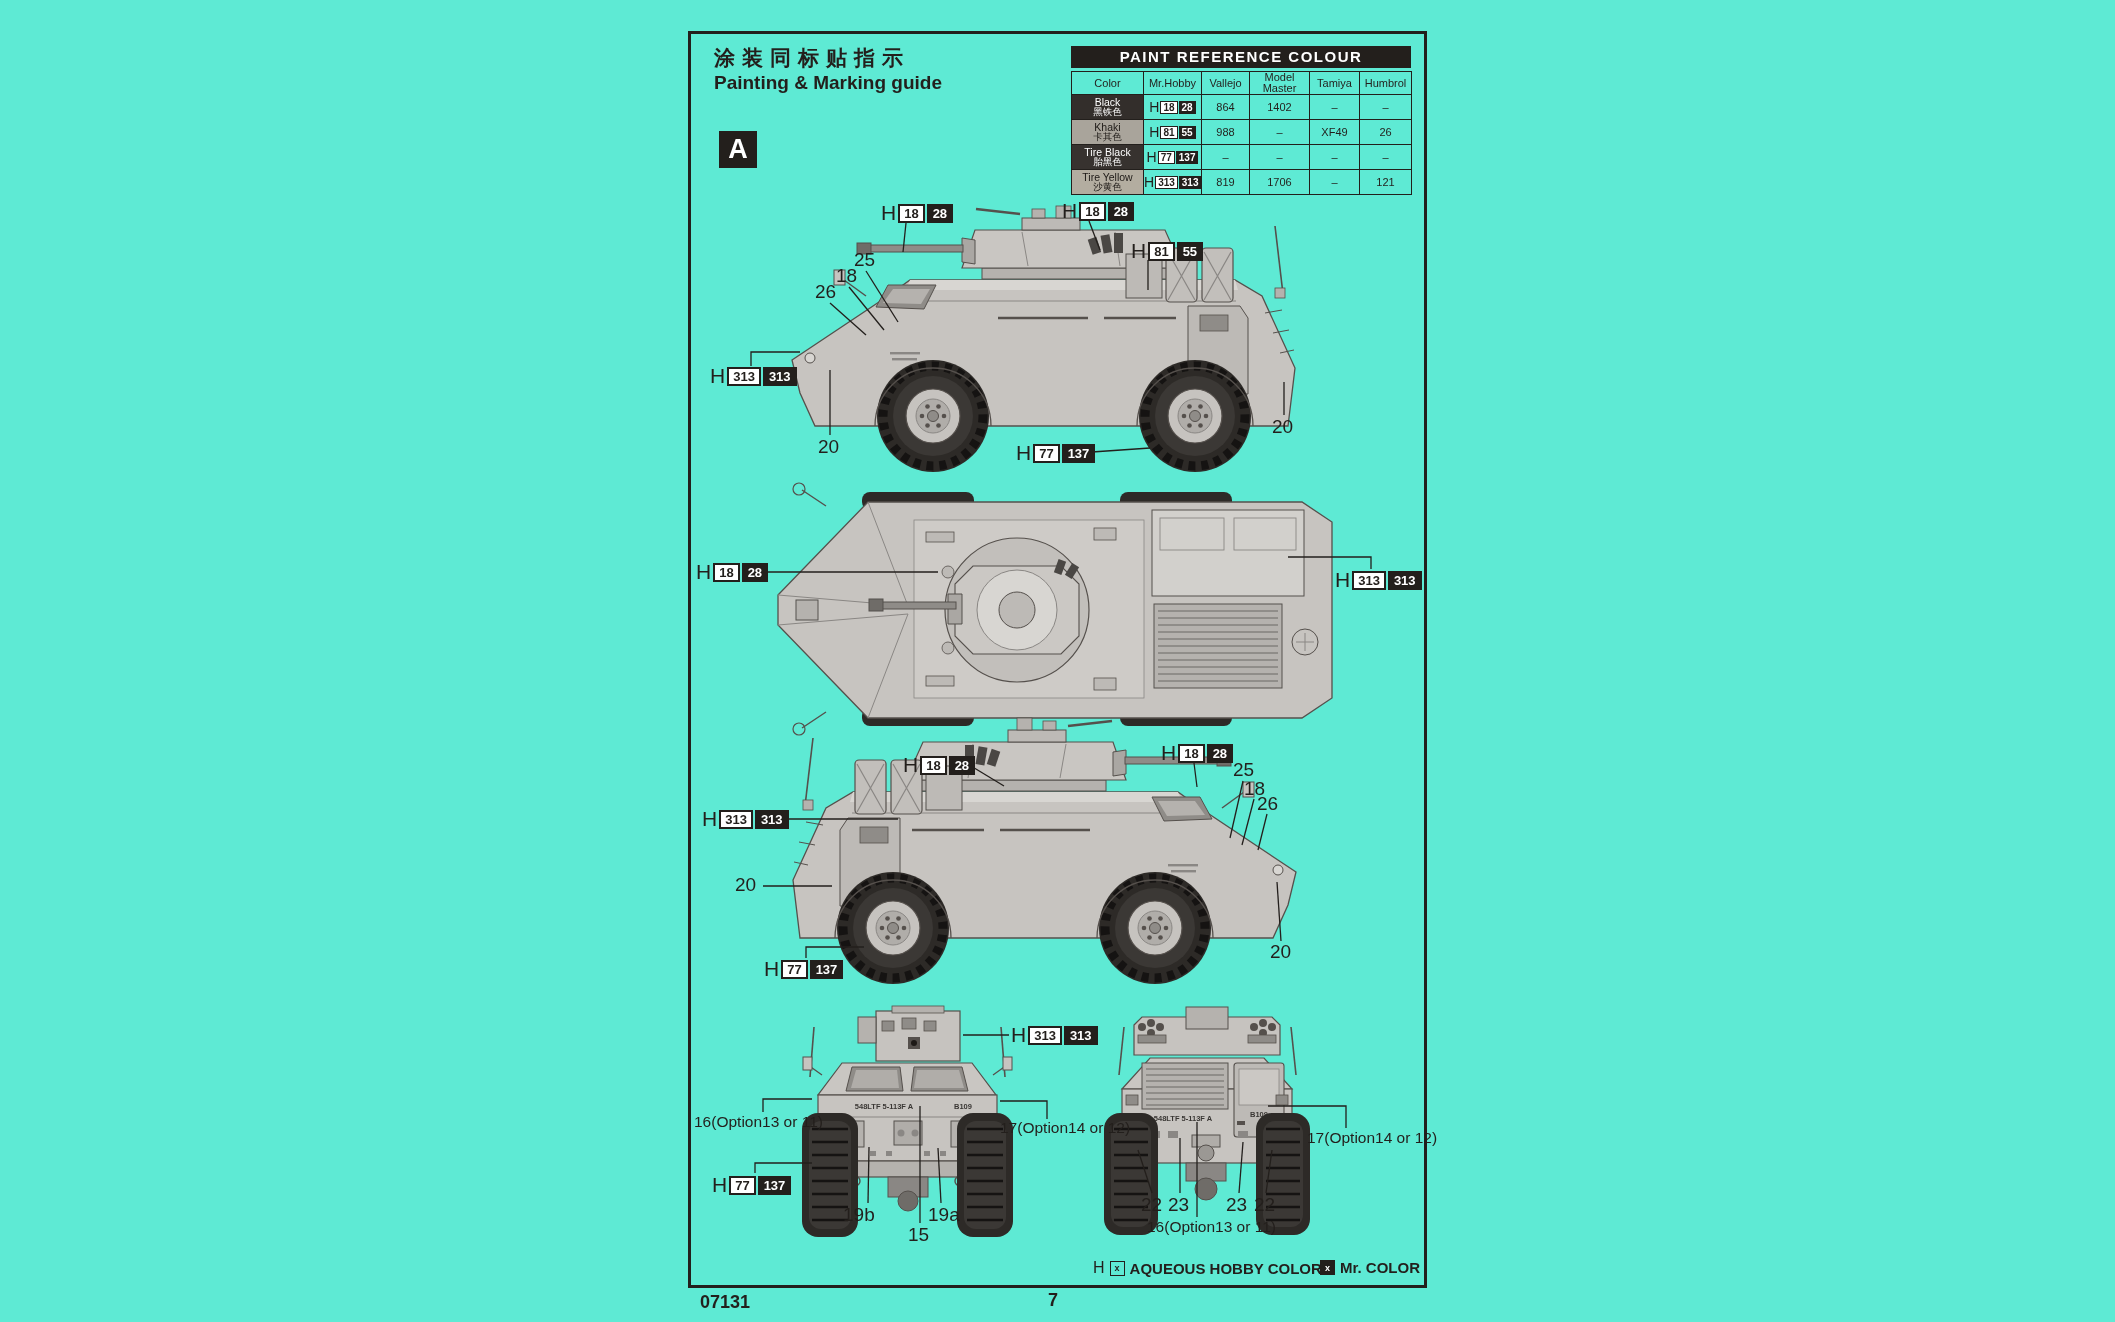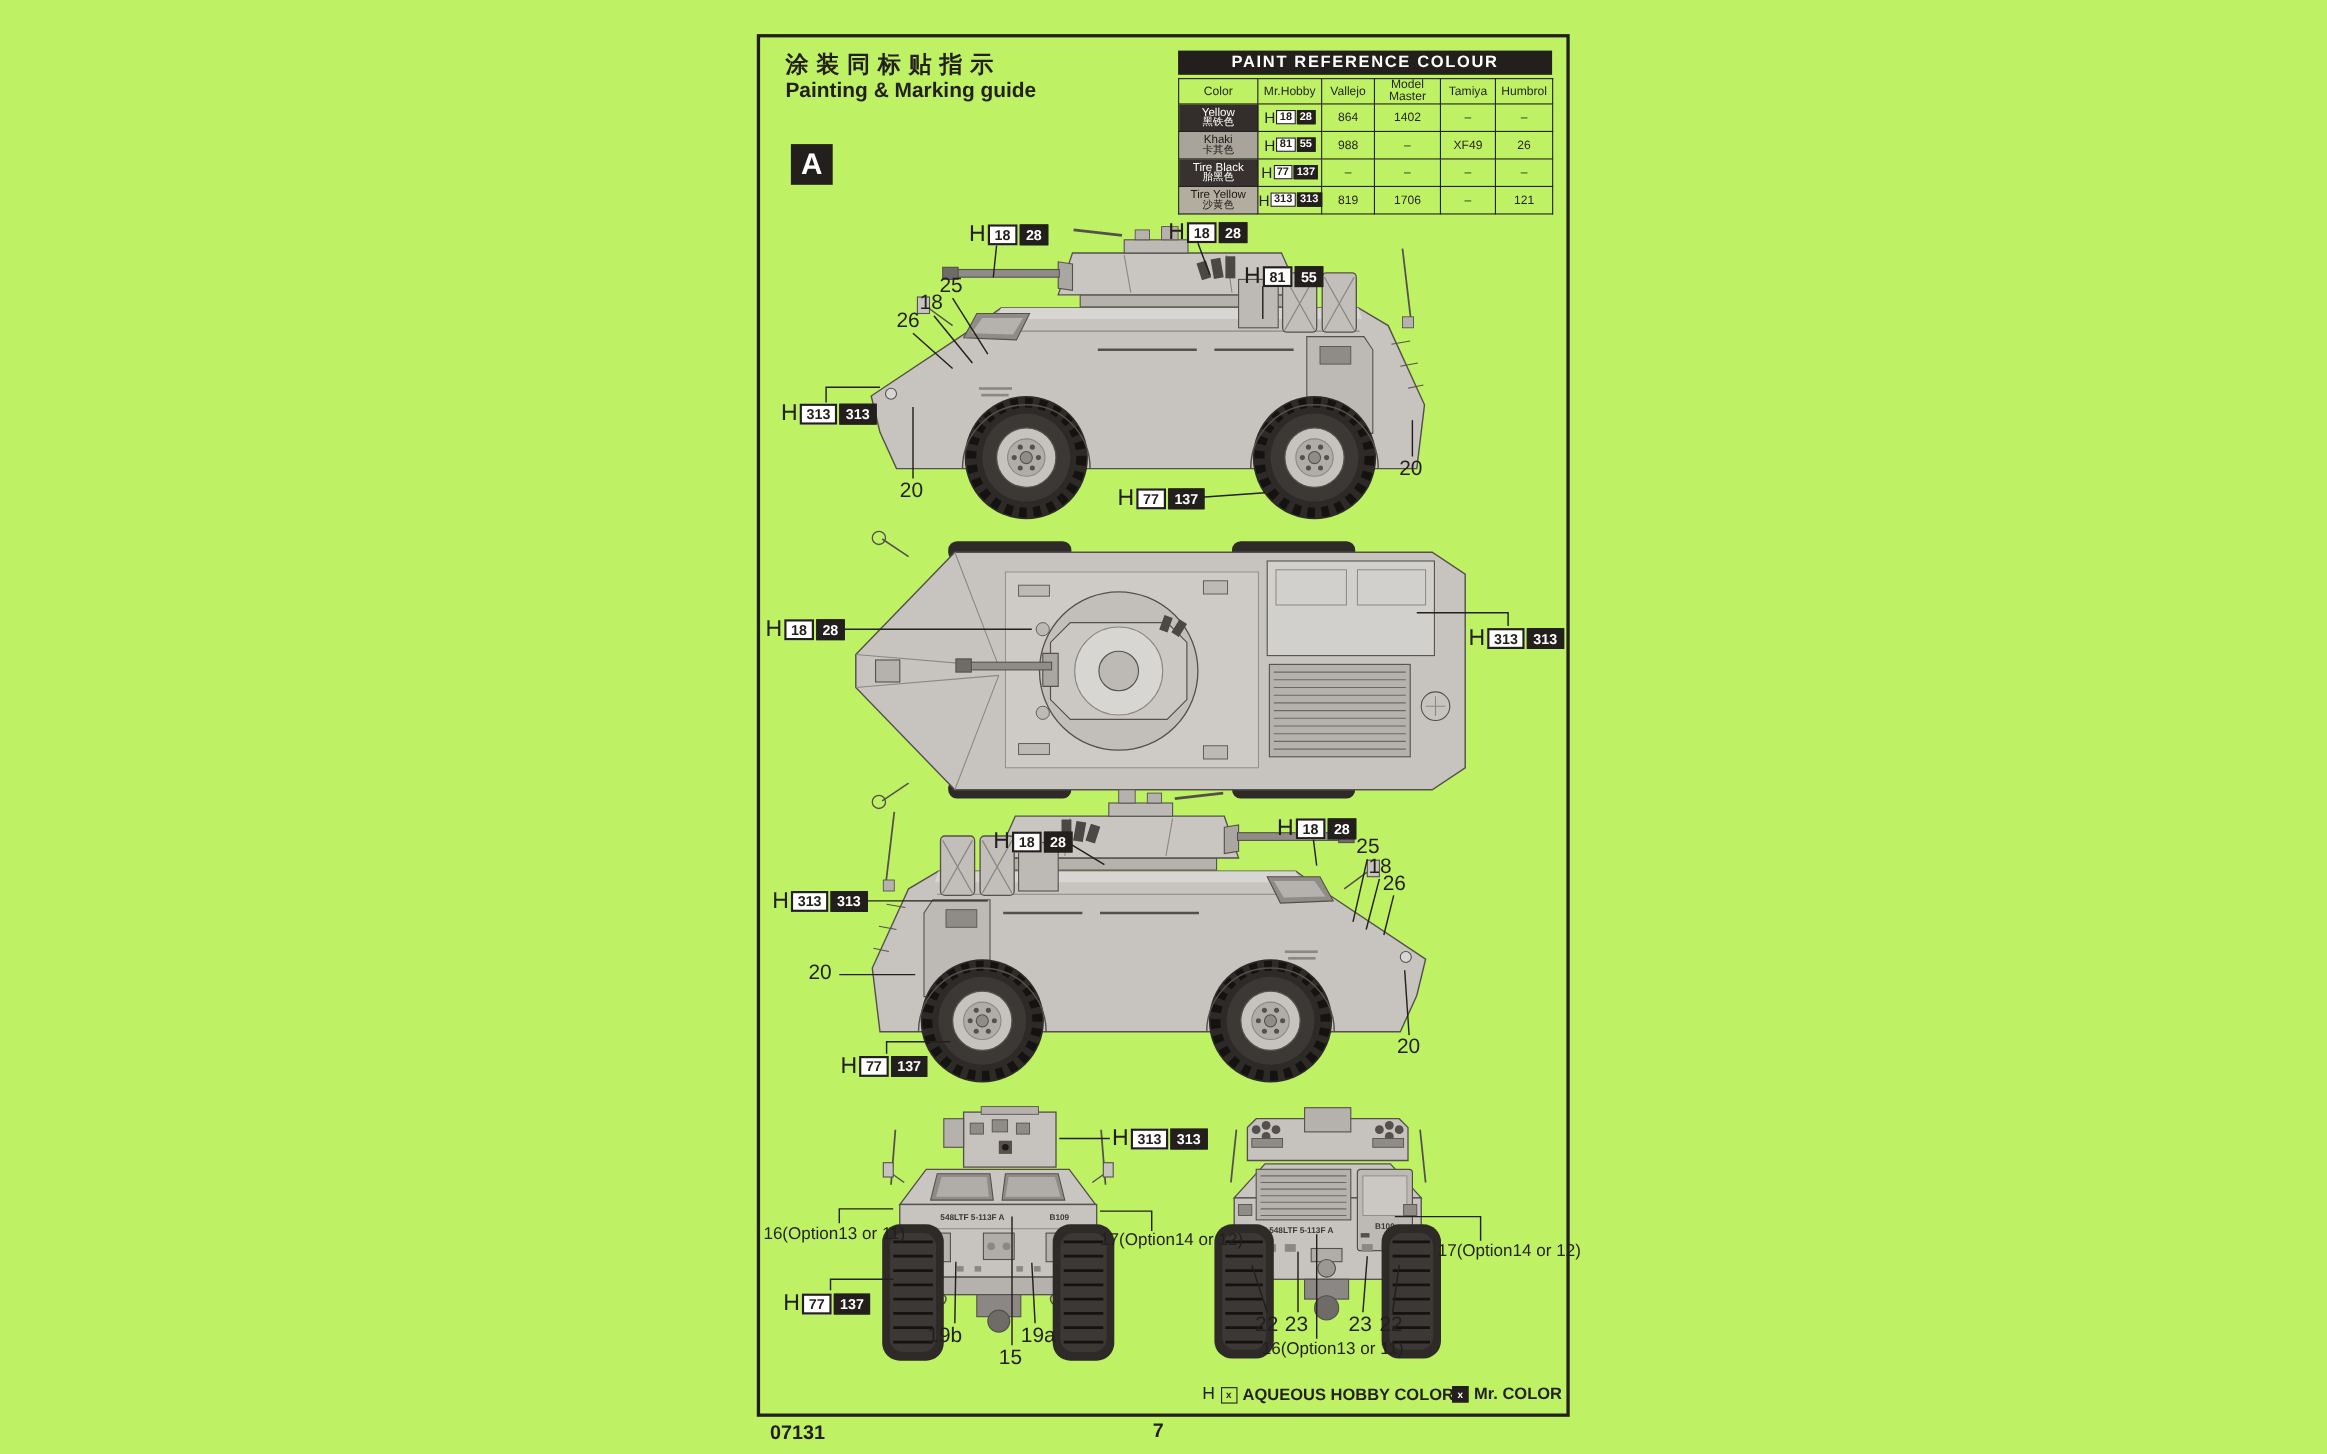--- a/index.html
+++ b/index.html
@@ -1,16 +1,16 @@
 <!DOCTYPE html>
 <html><head>
 <meta charset="utf-8">
 <style>
   html,body{margin:0;padding:0;background:#ffffff;}
-  #canvas{position:relative;width:2115px;height:1322px;background:#bef264;overflow:hidden;
+  #canvas{position:relative;width:2115px;height:1322px;background:#5eead4;overflow:hidden;
           font-family:"Liberation Sans",sans-serif;color:#231f1c;}
   .abs{position:absolute;}
   #page-frame{left:688px;top:31px;width:739px;height:1257px;border:3px solid #231f1c;box-sizing:border-box;}
 
   
   #title-zh{left:714px;top:44px;font-size:21px;letter-spacing:7px;font-weight:bold;}
   #title-en{left:714px;top:72px;font-size:19px;font-weight:bold;}
 
   
   #badge-a{left:719px;top:131px;width:38px;height:37px;background:#231f1c;color:#fff;
@@ -85,21 +85,21 @@
             <th>Mr.Hobby</th>
             <th>Vallejo</th>
             <th>Model Master</th>
             <th>Tamiya</th>
             <th>Humbrol</th>
           </tr>
         </thead>
       <tbody id="paint-table-body">
           <tr>
             <td class="color-cell" style="background: rgb(51, 46, 43); color: rgb(255, 255, 255);">
-              <div class="cname">Yellow</div>
+              <div class="cname">Black</div>
               <div class="czh">黑铁色</div>
             </td>
             <td><span class="chip small">
                 <span class="cH">H</span>
                 <span class="bw">18</span>
                 <span class="bb">28</span>
               </span></td>
             <td>864</td>
             <td>1402</td>
             <td>–</td>

